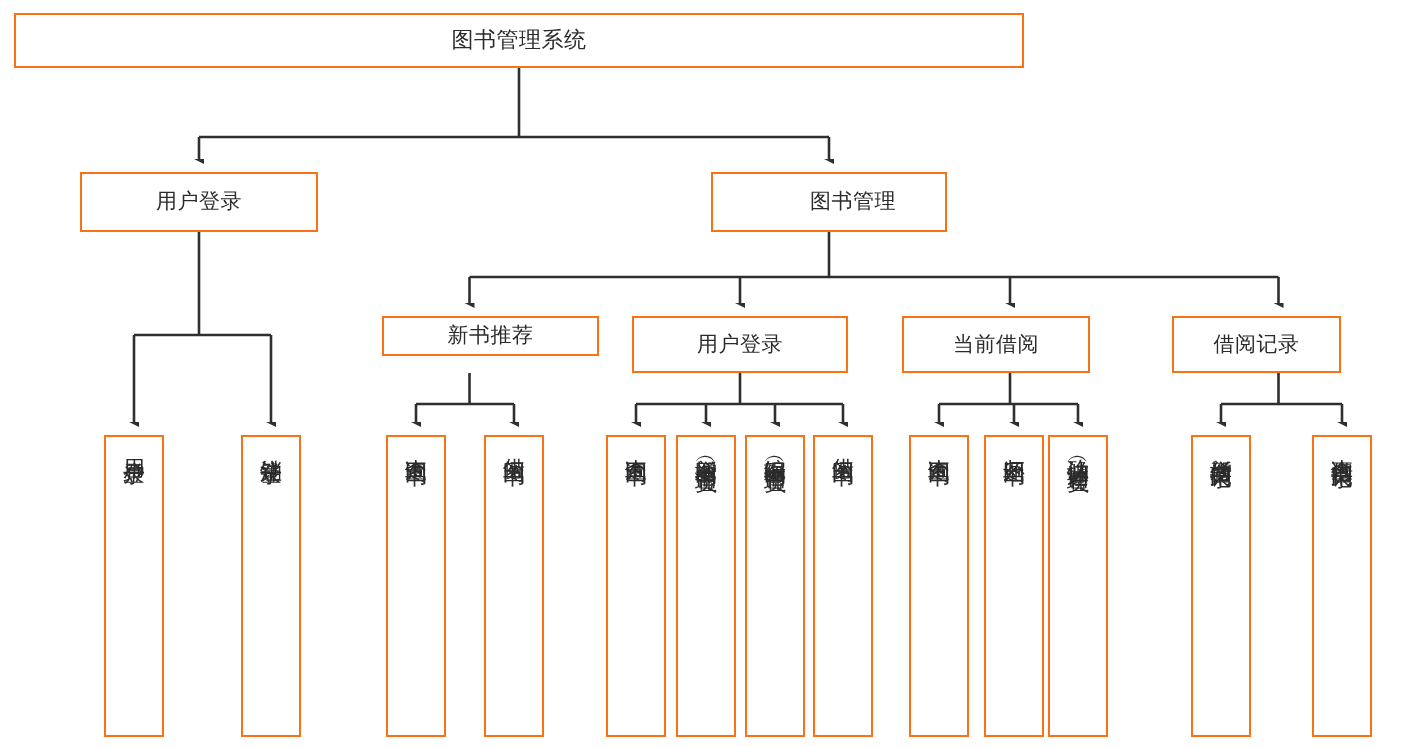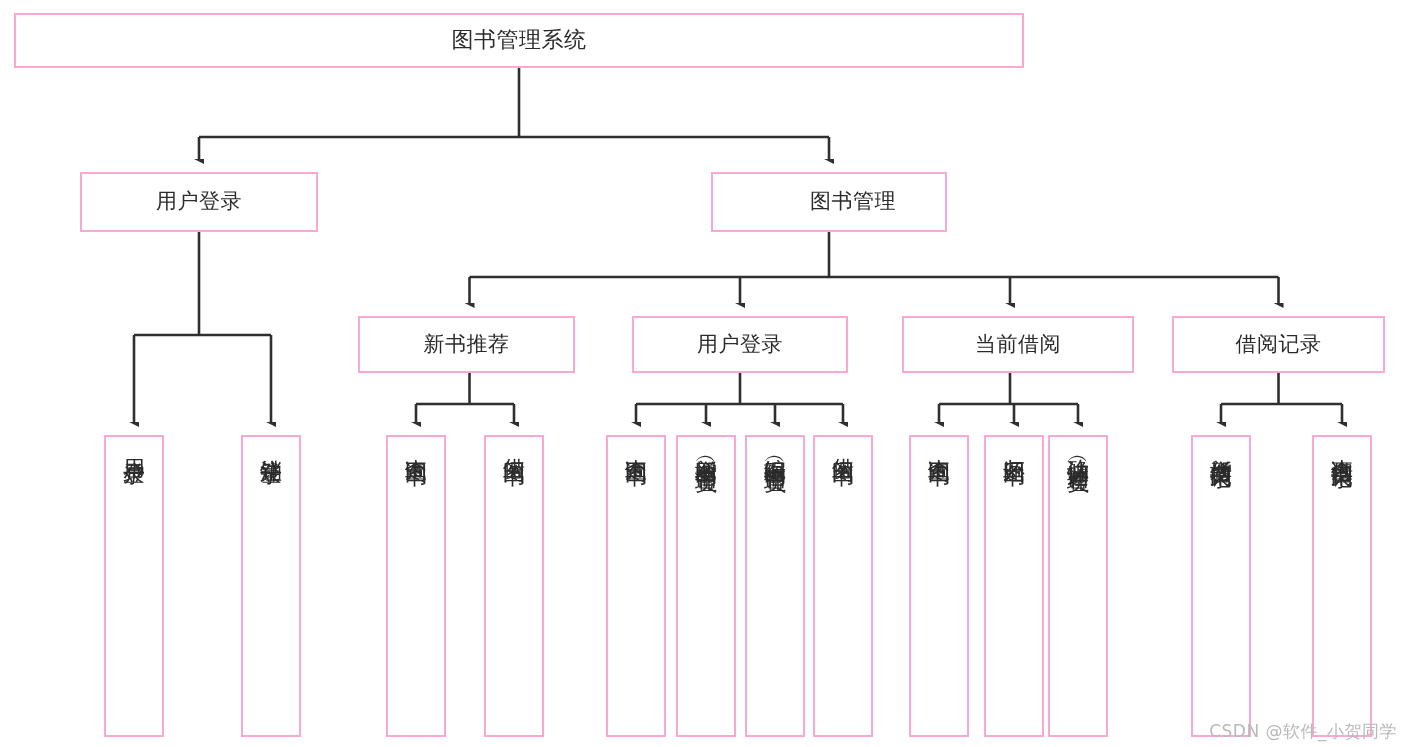--- a/index.html
+++ b/index.html
@@ -23,21 +23,21 @@
     left: 0;
     top: 0;
     width: 1405px;
     height: 747px;
     pointer-events: none;
   }
   .node {
     position: absolute;
     box-sizing: border-box;
     background: #ffffff;
-    border: 2px solid #f9a8d4;
+    border: 2px solid #f97316;
     display: flex;
     align-items: center;
     justify-content: center;
     color: #2b2b2b;
   }
   .node-label {
     display: block;
     text-align: center;
     letter-spacing: 0.5px;
   }
@@ -123,30 +123,30 @@
   <div id="nodes">
       <div class="node horiz root" style="left: 14px; top: 13px; width: 1010px; height: 55px;">
         <span class="node-label">图书管理系统</span>
       </div>
       <div class="node horiz level2" style="left: 80px; top: 172px; width: 238px; height: 60px;">
         <span class="node-label">用户登录</span>
       </div>
       <div class="node horiz level2" style="left: 711px; top: 172px; width: 236px; height: 60px; padding-left: 48px;">
         <span class="node-label">图书管理</span>
       </div>
-      <div class="node horiz level3" style="left: 358px; top: 316px; width: 217px; height: 57px;">
+      <div class="node horiz level3" style="left: 382px; top: 316px; width: 217px; height: 40px;">
         <span class="node-label">新书推荐</span>
       </div>
       <div class="node horiz level3" style="left: 632px; top: 316px; width: 216px; height: 57px;">
         <span class="node-label">用户登录</span>
       </div>
-      <div class="node horiz level3" style="left: 902px; top: 316px; width: 232px; height: 57px;">
+      <div class="node horiz level3" style="left: 902px; top: 316px; width: 188px; height: 57px;">
         <span class="node-label">当前借阅</span>
       </div>
-      <div class="node horiz level3" style="left: 1172px; top: 316px; width: 213px; height: 57px;">
+      <div class="node horiz level3" style="left: 1172px; top: 316px; width: 169px; height: 57px;">
         <span class="node-label">借阅记录</span>
       </div>
       <div class="node leaf" style="left: 104px; top: 435px; width: 60px; height: 302px;">
         <span class="node-label">用户登录</span>
       </div>
       <div class="node leaf" style="left: 241px; top: 435px; width: 60px; height: 302px;">
         <span class="node-label">注销登录</span>
       </div>
       <div class="node leaf" style="left: 386px; top: 435px; width: 60px; height: 302px;">
         <span class="node-label">查询图书</span>
@@ -176,15 +176,14 @@
         <span class="node-label">确认归还（管理员）</span>
       </div>
       <div class="node leaf" style="left: 1191px; top: 435px; width: 60px; height: 302px;">
         <span class="node-label">新增借阅记录</span>
       </div>
       <div class="node leaf" style="left: 1312px; top: 435px; width: 60px; height: 302px;">
         <span class="node-label">查询借阅记录</span>
       </div>
     </div>
 
-  <div class="watermark">CSDN @软件_小贺同学</div>
 
 </div>
 
 </body></html>

